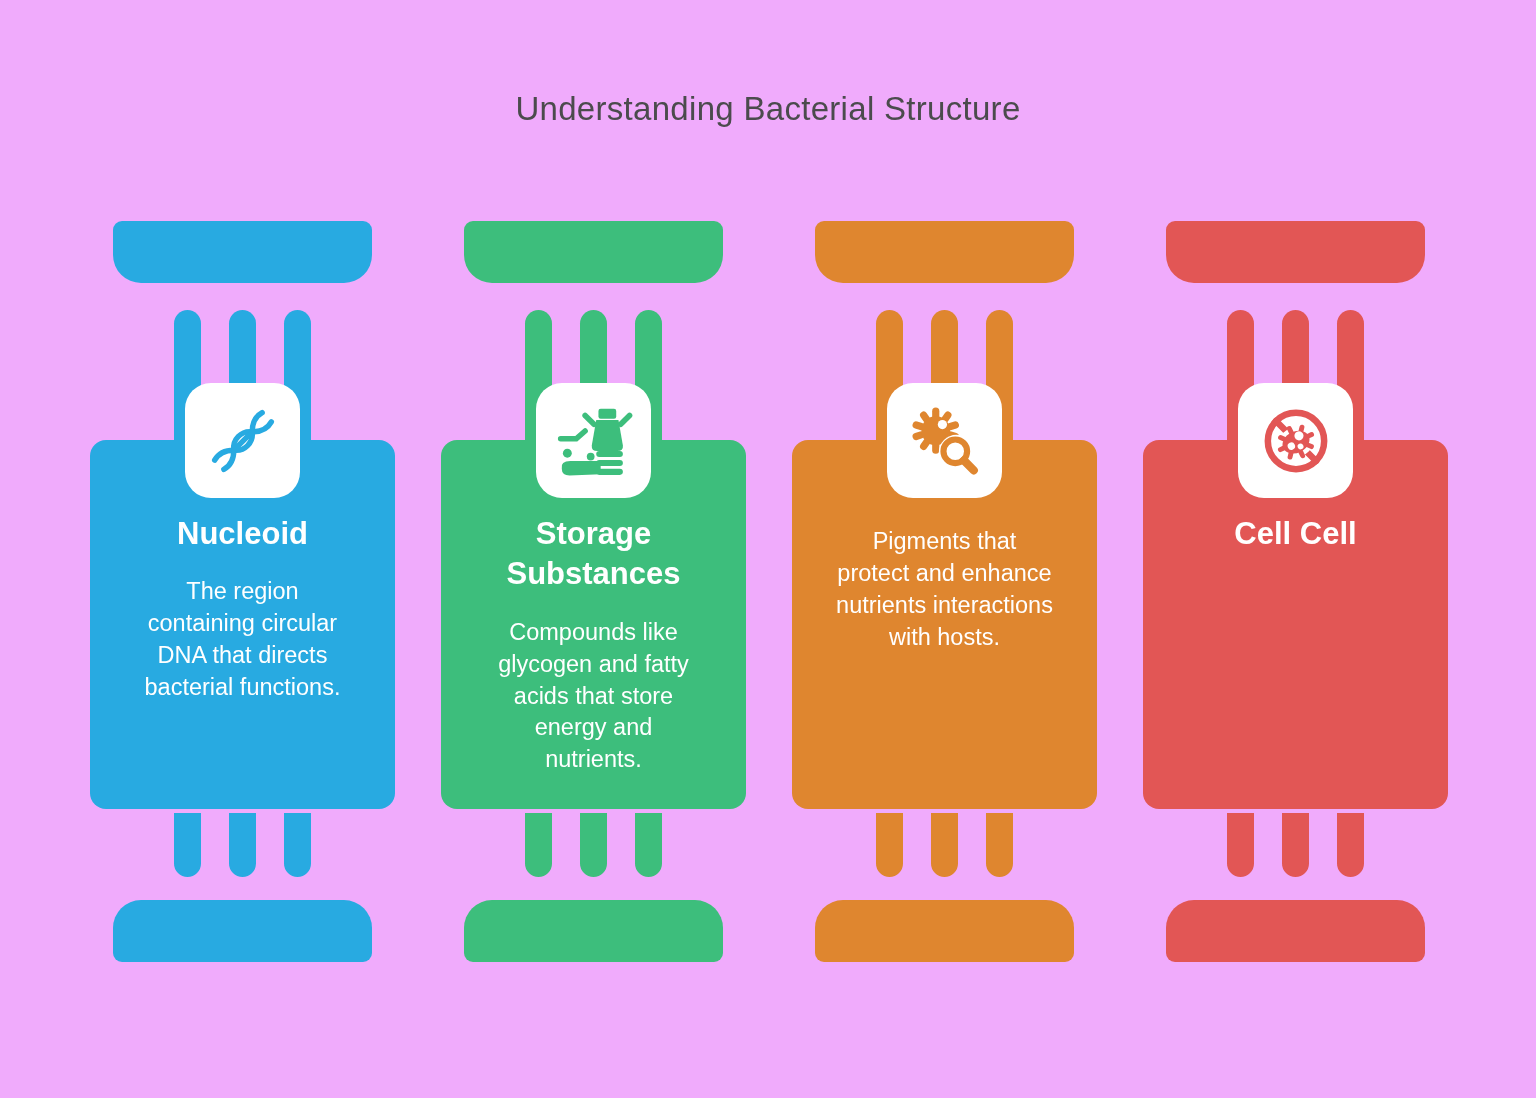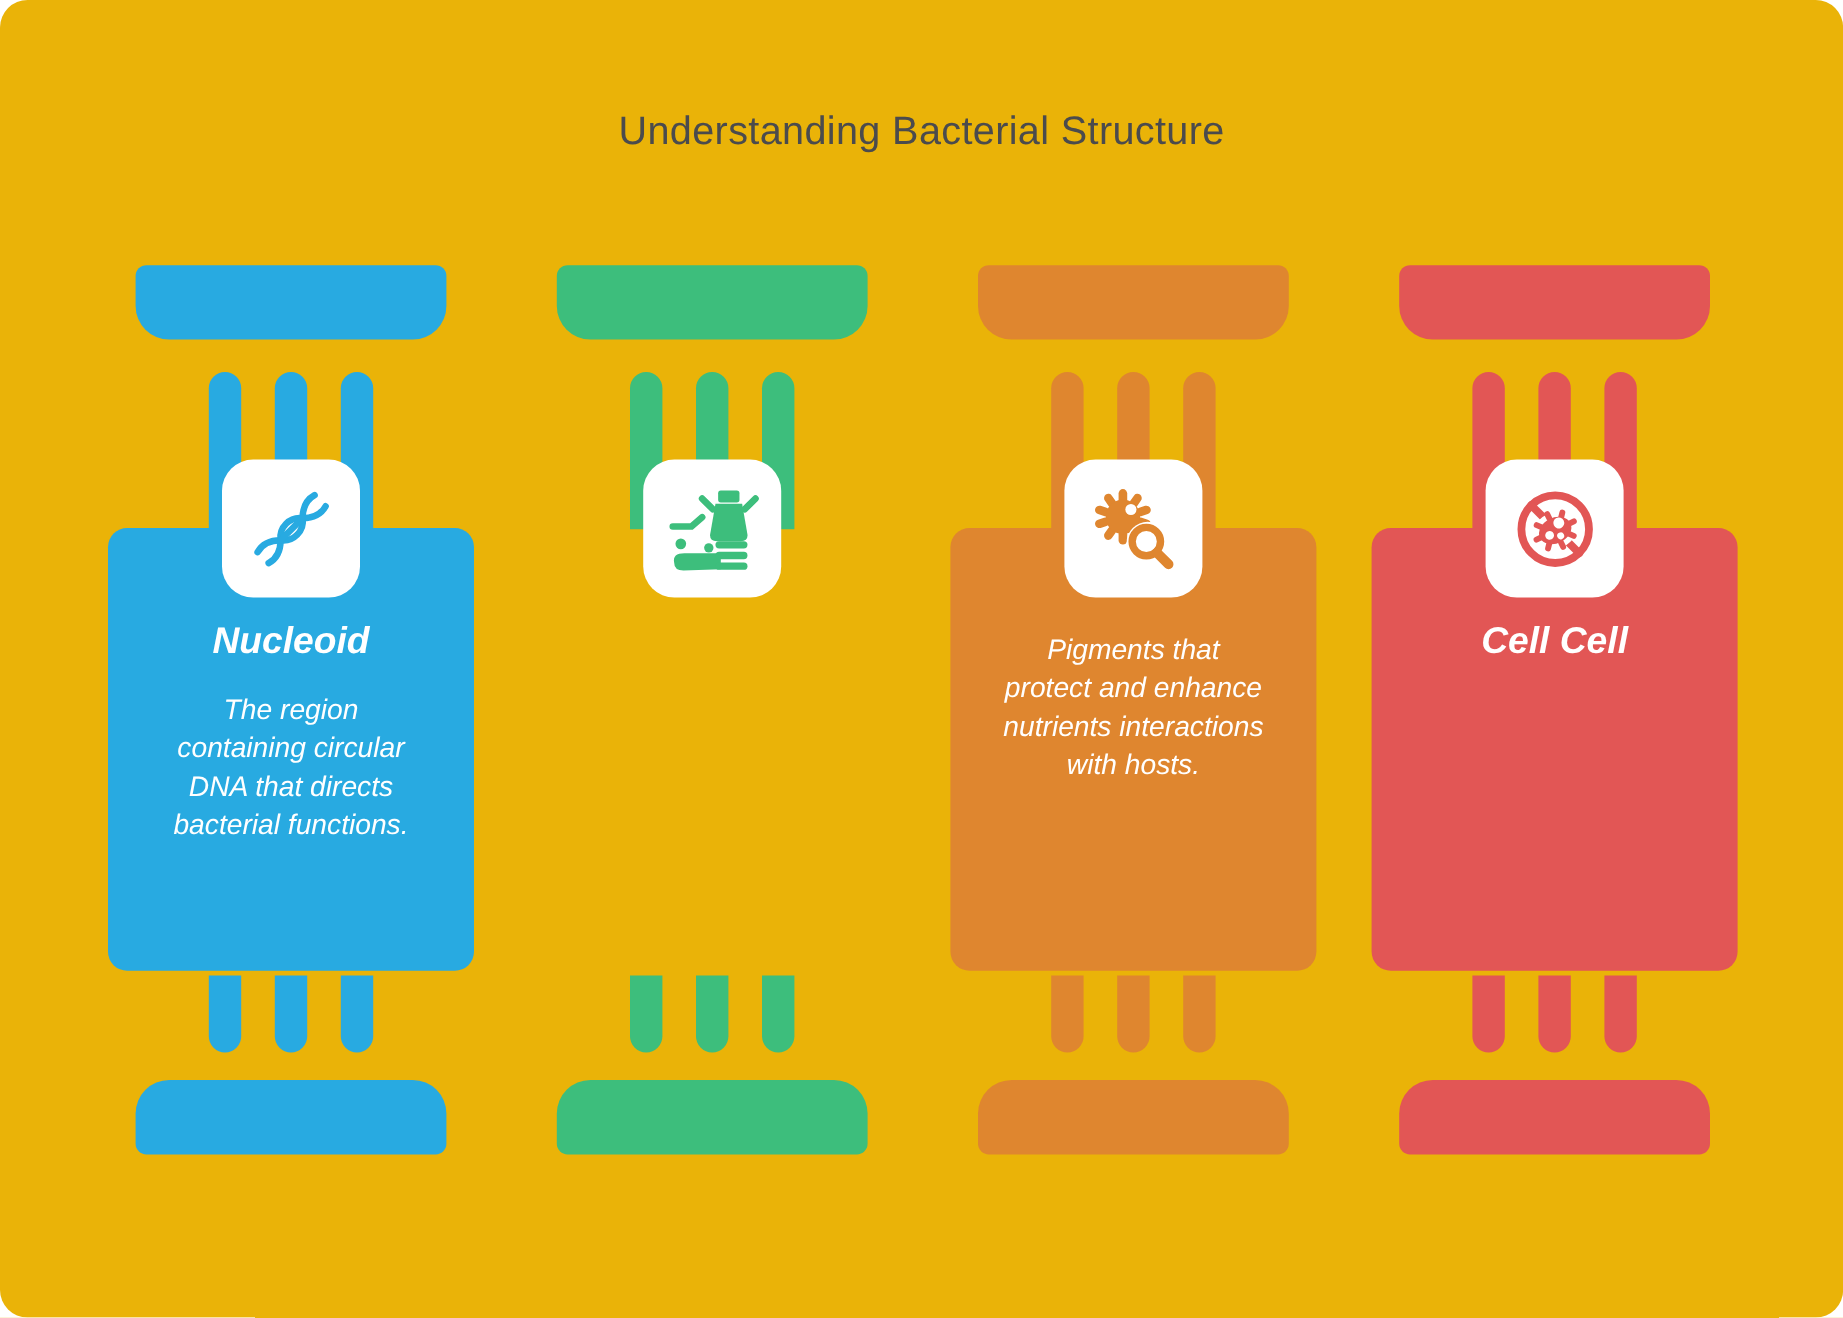--- a/index.html
+++ b/index.html
@@ -11,21 +11,21 @@
     font-family:"Liberation Sans", sans-serif;
   }
   .page-title {
     position:absolute; top:90px; left:0; width:100%;
     text-align:center;
     font-size:33px; font-weight:400; color:#4B4B4D;
     letter-spacing:0.3px;
   }
   .columns {
     position:absolute; top:221px; left:90px;
-    display:flex; gap:46px;font-style:italic;
+    display:flex; gap:46px;
   }
   .column { position:relative; width:305px; height:741px; }
 
   .cap-top {
     position:absolute; top:0; left:23px; width:259px; height:62px;
     background:var(--c);
     border-radius:9px 9px 28px 28px;
   }
   .cap-bottom {
     position:absolute; top:679px; left:23px; width:259px; height:62px;
@@ -65,21 +65,21 @@
     position:absolute; top:162px; left:95px; width:115px; height:115px;
     background:#ffffff; border-radius:26px;
     display:flex; align-items:center; justify-content:center;
     z-index:2;
   }
   .icon-tile svg { color:var(--c); }
 </style>
 </head>
 <body>
 
-<div class="canvas" style="background: #eab308; border-radius: 23px;">
+<div class="canvas" style="background: #f0abfc;">
 
   <div class="page-title" style="color: rgb(75, 75, 77);">Understanding Bacterial Structure</div>
 
   <div class="columns">
 
     <div class="column" style="--c: #28AAE1;">
       <div class="cap-top"></div>
       <div class="bars bars-top">
         <div class="bar"></div>
         <div class="bar"></div>
@@ -112,20 +112,28 @@
       </div>
       <div class="cap-bottom"></div>
     </div>
 
     <div class="column" style="--c: #3DBE7C;">
       <div class="cap-top"></div>
       <div class="bars bars-top">
         <div class="bar"></div>
         <div class="bar"></div>
         <div class="bar"></div>
+      </div>
+      <div class="card">
+        <div class="card-title">Storage Substances</div>
+        <p class="card-desc">Compounds like
+glycogen and fatty
+acids that store
+energy and
+nutrients.</p>
       </div>
       <div class="icon-tile">
         <svg width="80" height="80" viewBox="0 0 72 72">
           <g fill="currentColor" stroke="none">
             <rect x="40" y="7" width="16" height="9" rx="2"></rect>
             <path d="M38 17 L58 17 L62 40 Q62.5 45 57 45 L39 45 Q33.5 45 34 40 Z"></path>
             <circle cx="12" cy="47" r="4"></circle>
             <circle cx="33" cy="50" r="3.5"></circle>
             <path d="M7 61 Q5.5 53.5 16 54 L42 54 L42 66 L14 67 Q7 67 7 61 Z"></path>
             <rect x="38" y="45" width="24" height="5.5" rx="2.75"></rect>

